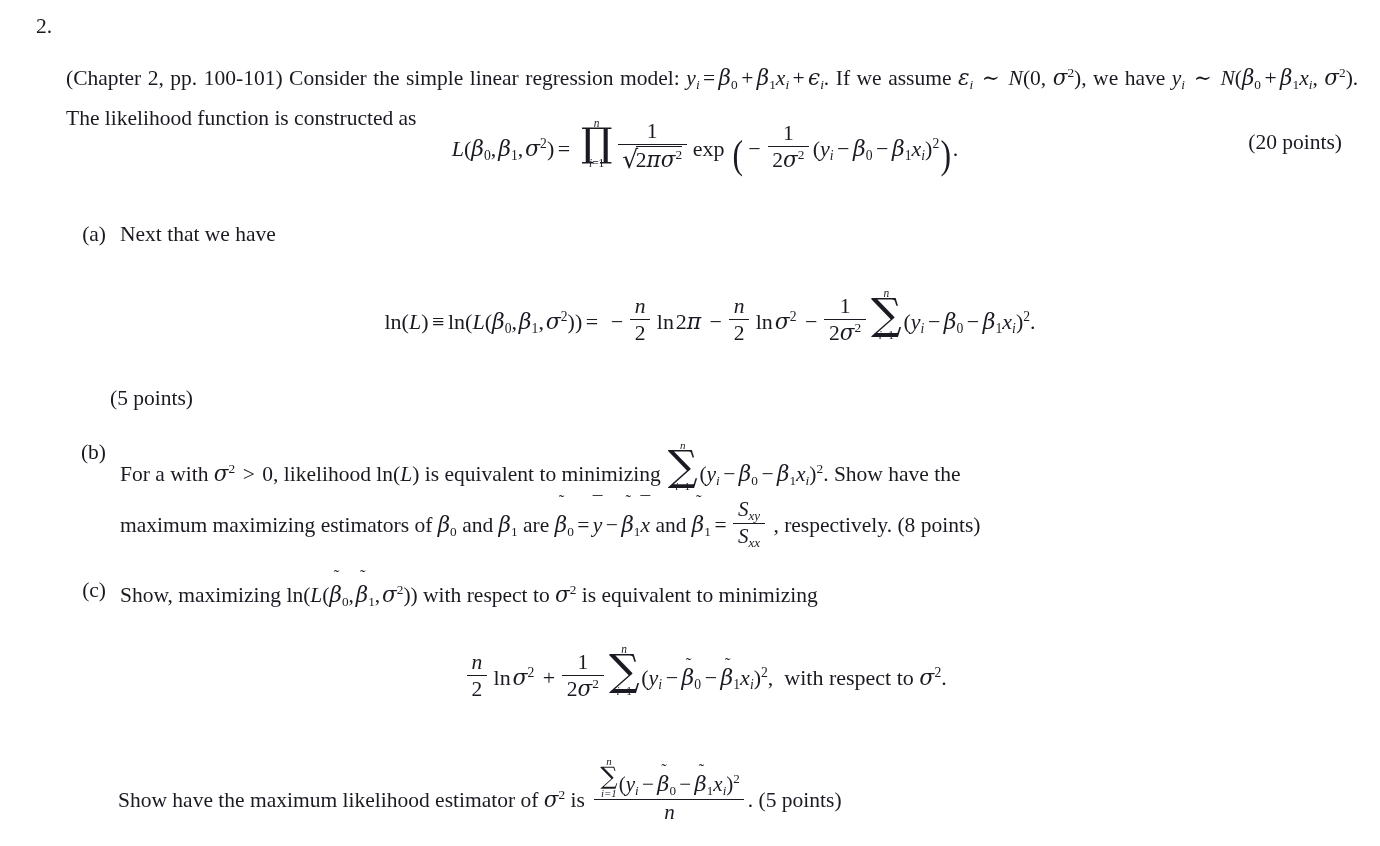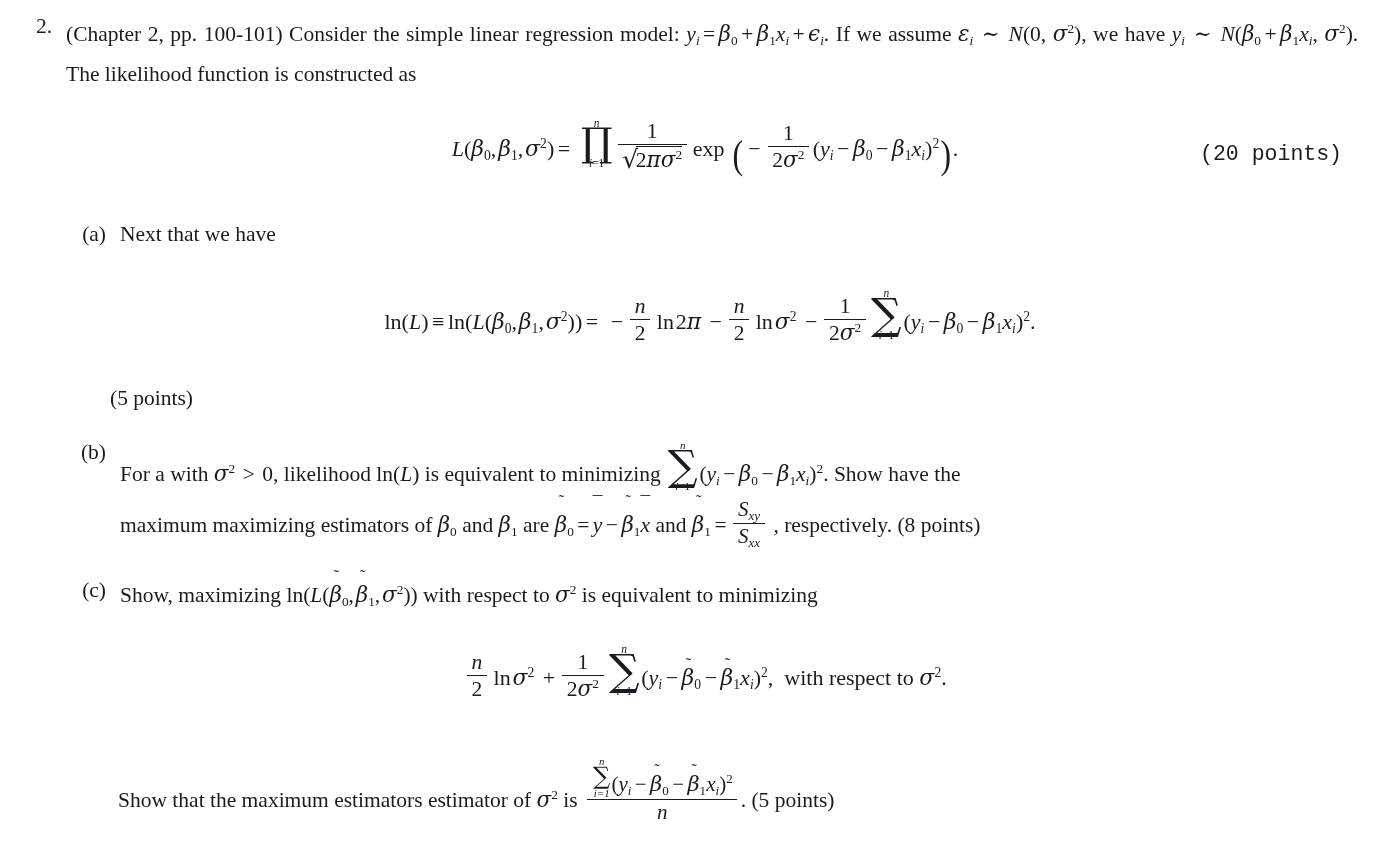--- a/index.html
+++ b/index.html
@@ -98,21 +98,21 @@
 </head>
 <body>
 
 <div class="page">
 
   <div class="item" style="left:22px; top:14px; width:1336px;">
     <div class="marker" style="width:30px; padding-right:14px;">
       <span>2.</span>
     </div>
     <div class="body-col">
-      <div class="para" style="line-height:1.88;">
+      <div class="para" style="line-height:1.88;margin-top:44px;">
         <span>(Chapter 2, pp.  100-101)</span>
         <span>Consider the simple linear regression model:</span>
         <span>
           <span class="mi">y</span><sub class="e">i</sub><span class="op">=</span><span class="gk">β</span><sub class="en">0</sub><span class="op">+</span><span class="gk">β</span><sub class="en">1</sub><span class="mi">x</span><sub class="e">i</sub><span class="op">+</span><span class="gk">ϵ</span><sub class="e">i</sub><span class="mup">.</span>
         </span>
         <span>If we assume</span>
         <span>
           <span class="gk">ε</span><sub class="e">i</sub> <span class="opn">∼</span> <span class="mi">N</span><span class="paren">(</span><span class="num">0</span><span class="mup">,</span> <span class="gk">σ</span><sup class="e">2</sup><span class="paren">)</span><span class="mup">,</span>
         </span>
         <span>we have</span>
@@ -123,21 +123,21 @@
       </div>
     </div>
   </div>
 
   <div class="row-display" style="left:0; top:118px;">
     <div class="display" style="padding-left:30px; font-size:22px;">
       <span>
         <span class="mi">L</span><span class="paren">(</span><span class="gk">β</span><sub class="en">0</sub><span class="mup">, </span><span class="gk">β</span><sub class="en">1</sub><span class="mup">, </span><span class="gk">σ</span><sup class="e">2</sup><span class="paren">)</span><span class="op">=</span>
       </span><span class="bigop prod"><span class="lim top">n</span><span class="glyph">∏</span><span class="lim bot"><span class="mi">i</span><span class="mup">=1</span></span></span><span class="frac"><span class="nu">1</span><span class="de"><span class="sqrt"><span class="rad">√</span><span class="bar"><span class="num">2</span><span class="gk">π</span><span class="gk">σ</span><sup class="e">2</sup></span></span></span></span><span class="mup" style="margin-left:.12em">exp</span><span class="bigparen" style="margin-left:.16em">(</span><span class="op">−</span><span class="frac"><span class="nu">1</span><span class="de"><span class="num">2</span><span class="gk">σ</span><sup class="e">2</sup></span></span><span><span class="paren">(</span><span class="mi">y</span><sub class="e">i</sub><span class="op">−</span><span class="gk">β</span><sub class="en">0</sub><span class="op">−</span><span class="gk">β</span><sub class="en">1</sub><span class="mi">x</span><sub class="e">i</sub><span class="paren">)</span><sup class="e">2</sup></span><span class="bigparen">)</span><span class="mup">.</span>
     </div>
-    <div class="pts-right" style="top:24px; right:38px;font-family:Liberation Mono, monospace;">(20 points)</div>
+    <div class="pts-right" style="top:12px; right:38px;">(20 points)</div>
   </div>
 
   <div class="item" style="left:70px; top:222px; width:1288px;">
     <div class="marker" style="width:36px; padding-right:14px;">(a)</div>
     <div class="body-col">Next that we have</div>
   </div>
 
   <div class="row-display" style="left:0; top:288px;">
     <div class="display" style="padding-left:40px; font-size:22px;">
       <span>
@@ -197,21 +197,21 @@
   </div>
 
   <div class="row-display" style="left:0; top:644px;">
     <div class="display" style="padding-left:30px; font-size:22px;">
       <span class="frac"><span class="nu"><span class="mi">n</span></span><span class="de">2</span></span><span class="mup" style="margin-left:.14em">ln <span class="gk">σ</span><sup class="e">2</sup></span><span class="op" style="margin-left:.22em">+</span><span class="frac"><span class="nu">1</span><span class="de"><span class="num">2</span><span class="gk">σ</span><sup class="e">2</sup></span></span><span class="bigop"><span class="lim top">n</span><span class="glyph">∑</span><span class="lim bot"><span class="mi">i</span><span class="mup">=1</span></span></span><span><span class="paren">(</span><span class="mi">y</span><sub class="e">i</sub><span class="op">−</span><span class="acc betatilde"><span class="base"><span class="gk">β</span></span><span class="mark">˜</span></span><sub class="en">0</sub><span class="op">−</span><span class="acc betatilde"><span class="base"><span class="gk">β</span></span><span class="mark">˜</span></span><sub class="en">1</sub><span class="mi">x</span><sub class="e">i</sub><span class="paren">)</span><sup class="e">2</sup><span class="mup">,</span></span><span class="mup" style="margin-left:.5em">with respect to <span class="gk">σ</span><sup class="e">2</sup>.</span>
     </div>
   </div>
 
   <div class="item" style="left:118px; top:756px; width:1240px;">
     <div class="body-col" style="font-size:21.5px;">
-      <span>Show that the maximum estimators estimator of</span>
+      <span>Show have the maximum likelihood estimator of</span>
       <span><span class="gk">σ</span><sup class="e">2</sup></span>
       <span>is</span>
       <span class="frac" style="vertical-align:-0.55em; margin-left:.2em;">
         <span class="nu">
           <span class="sumin"><span class="lim">n</span><span class="glyph">∑</span><span class="lim"><span class="mi">i</span>=1</span></span><span class="paren">(</span><span class="mi">y</span><sub class="e">i</sub><span class="op">−</span><span class="acc betatilde"><span class="base"><span class="gk">β</span></span><span class="mark">˜</span></span><sub class="en">0</sub><span class="op">−</span><span class="acc betatilde"><span class="base"><span class="gk">β</span></span><span class="mark">˜</span></span><sub class="en">1</sub><span class="mi">x</span><sub class="e">i</sub><span class="paren">)</span><sup class="e">2</sup>
         </span>
         <span class="de"><span class="mi">n</span></span>
       </span><span>.</span>
       <span>(5 points)</span>
     </div>

